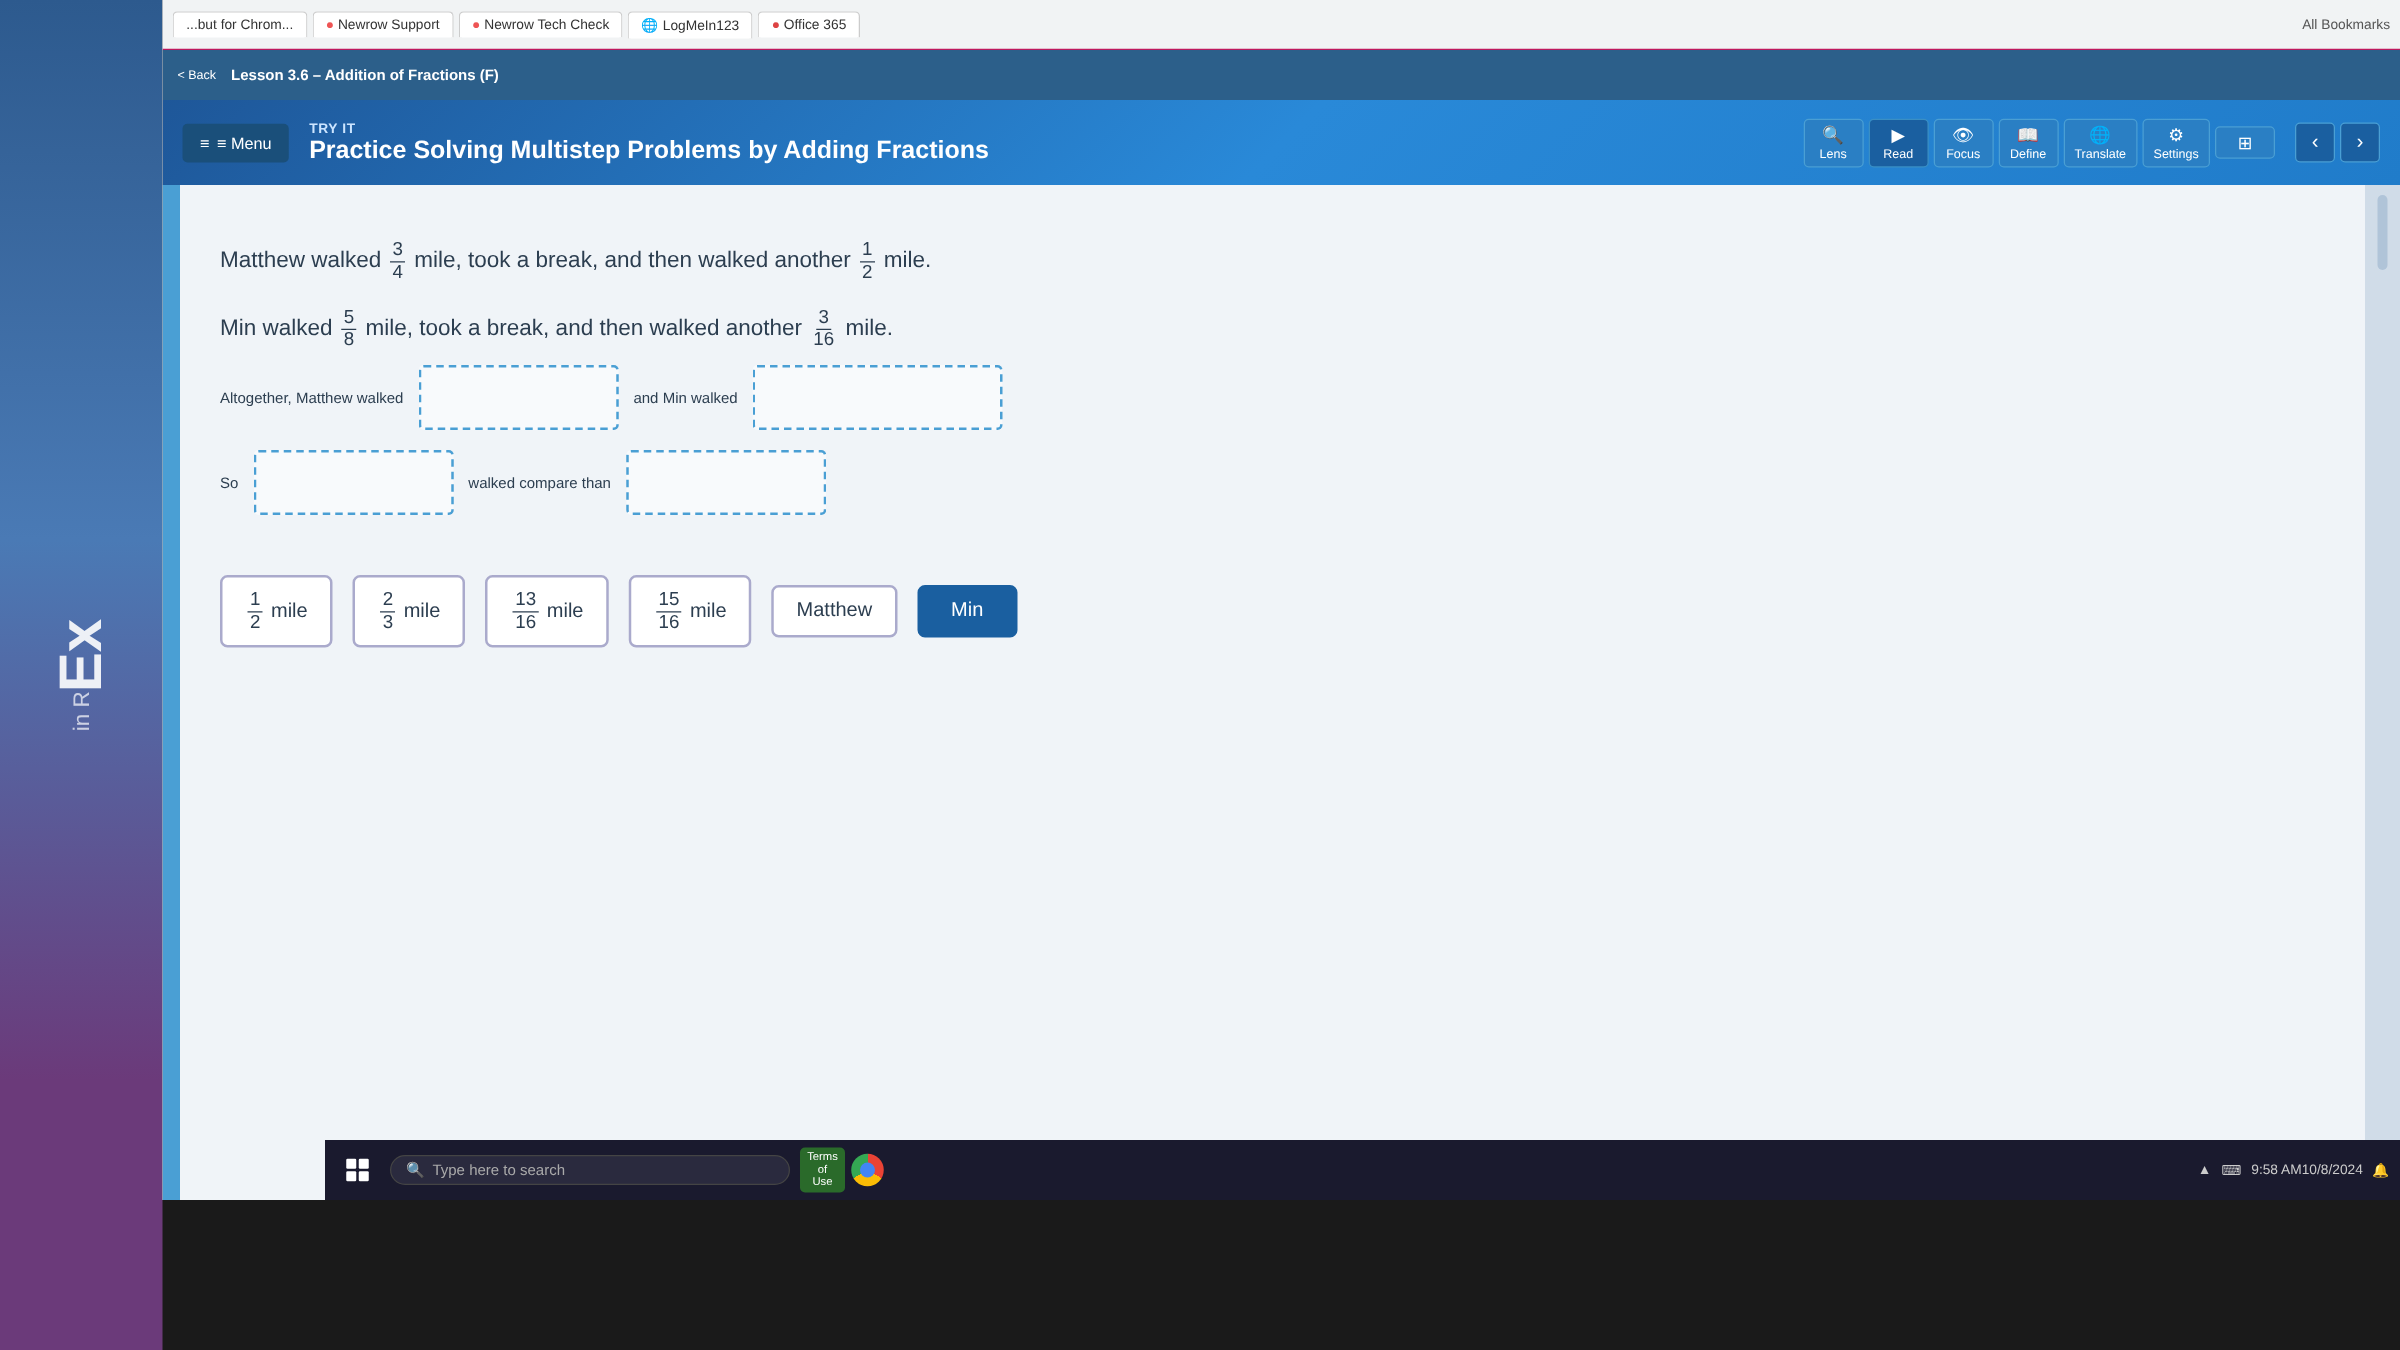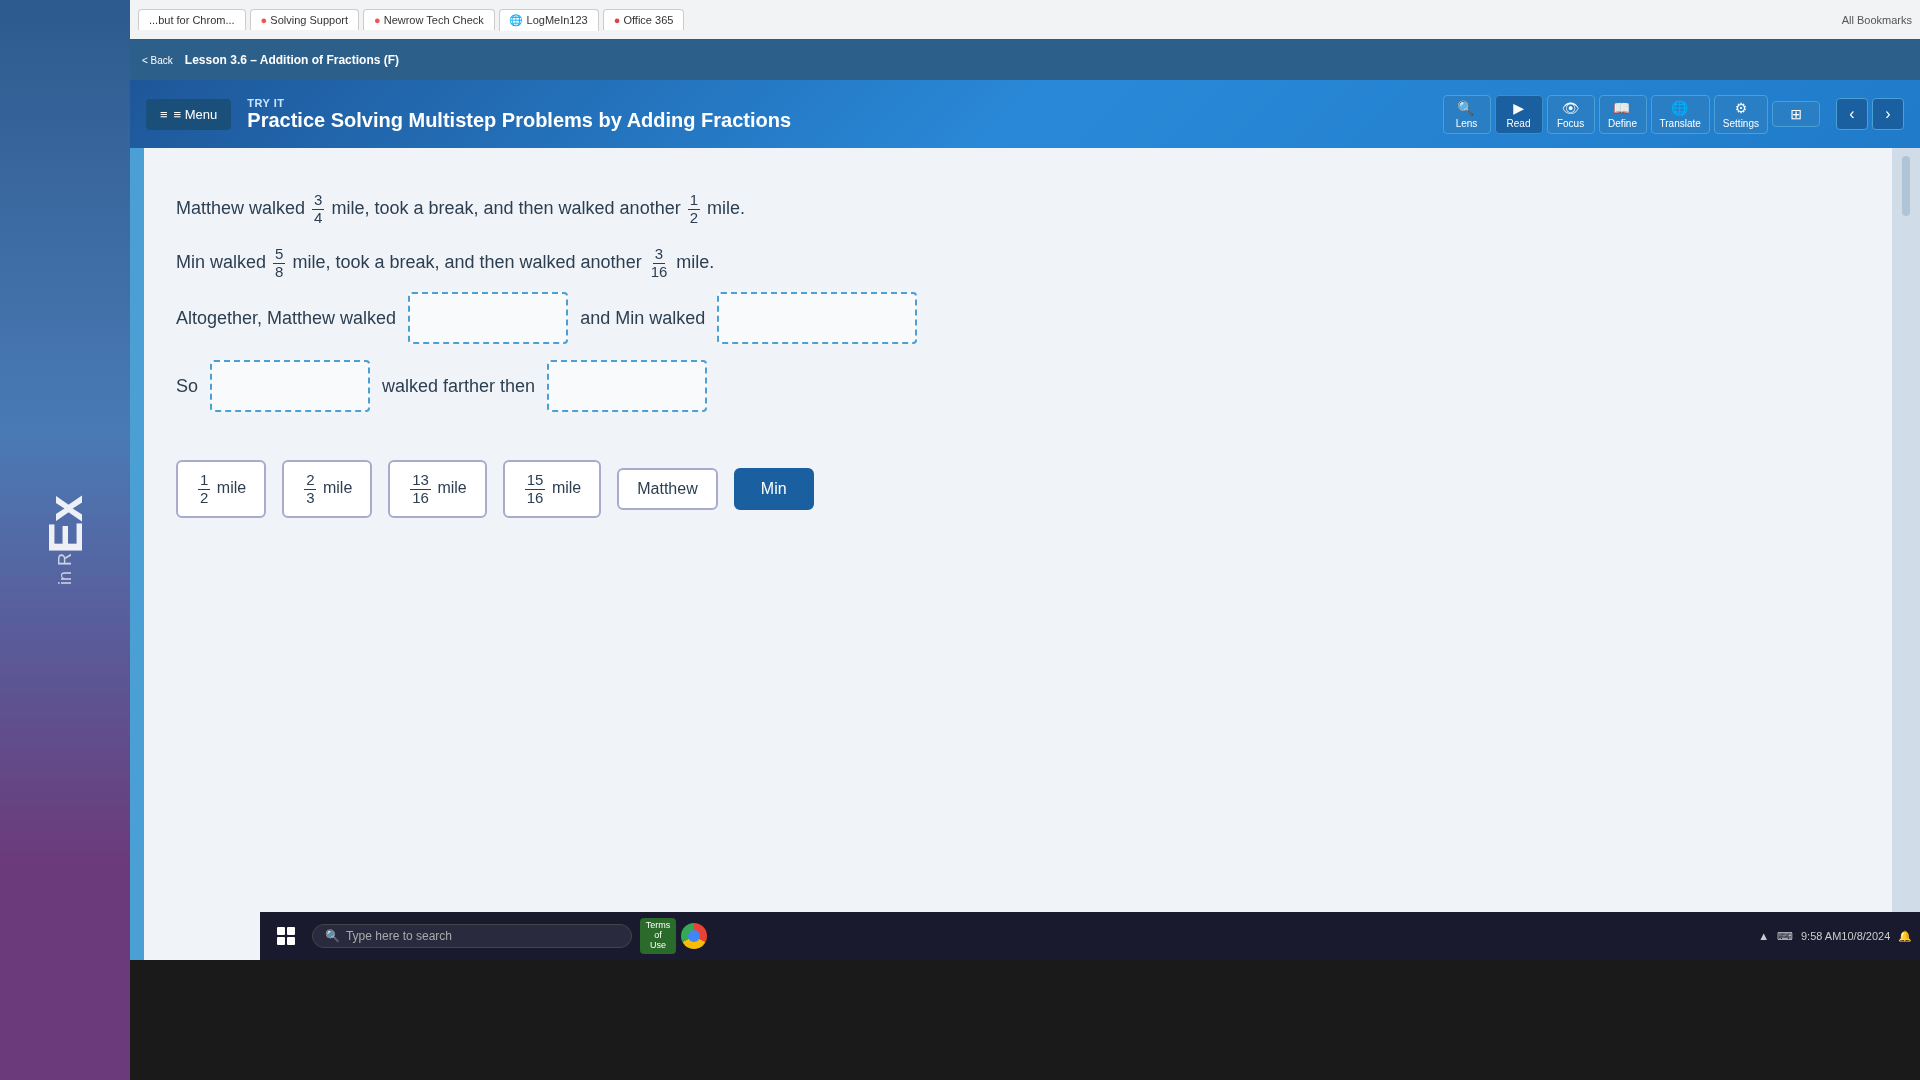--- a/index.html
+++ b/index.html
@@ -231,21 +231,21 @@
 
     .fraction .den {
       padding: 0 2px;
       font-size: 15px;
     }
 
     .drop-row {
       display: flex;
       align-items: center;
       gap: 12px;
-      font-size: 18px;
+      font-size: 12px;
       color: #2c3e50;
       margin-bottom: 16px;
     }
 
     .drop-box {
       display: inline-flex;
       align-items: center;
       justify-content: center;
       width: 160px;
       height: 52px;
@@ -409,21 +409,21 @@
   <div class="left-text">Ex</div>
   <div class="left-subtext">in R</div>
 </div>
 
 <div class="screen">
 
   <div class="browser-bar">
     <div class="browser-tabs">
       <div class="browser-tab">...but for Chrom...</div>
       <div class="browser-tab">
-        <span style="color:#e55">●</span> <span>Solving Support</span>
+        <span style="color:#e55">●</span> <span>Newrow Support</span>
       </div>
       <div class="browser-tab">
         <span style="color:#e55">●</span> <span>Newrow Tech Check</span>
       </div>
       <div class="browser-tab">
         <span style="color:#555">🌐</span> <span>LogMeIn123</span>
       </div>
       <div class="browser-tab">
         <span style="color:#d44">●</span> <span>Office 365</span>
       </div>
@@ -522,21 +522,21 @@
       <div class="drop-row">
         <span>Altogether, Matthew walked</span>
         <div class="drop-box"></div>
         <span>and Min walked</span>
         <div class="drop-box drop-box-wide"></div>
       </div>
 
       <div class="drop-row">
         <span>So</span>
         <div class="drop-box"></div>
-        <span>walked farther then</span>
+        <span>walked compare than</span>
         <div class="drop-box"></div>
       </div>
 
       <div class="answer-area">
         <div class="answer-tile">
           <span class="fraction">
             <span class="num">1</span>
             <span class="den">2</span>
           </span>
           <span> mile</span>

